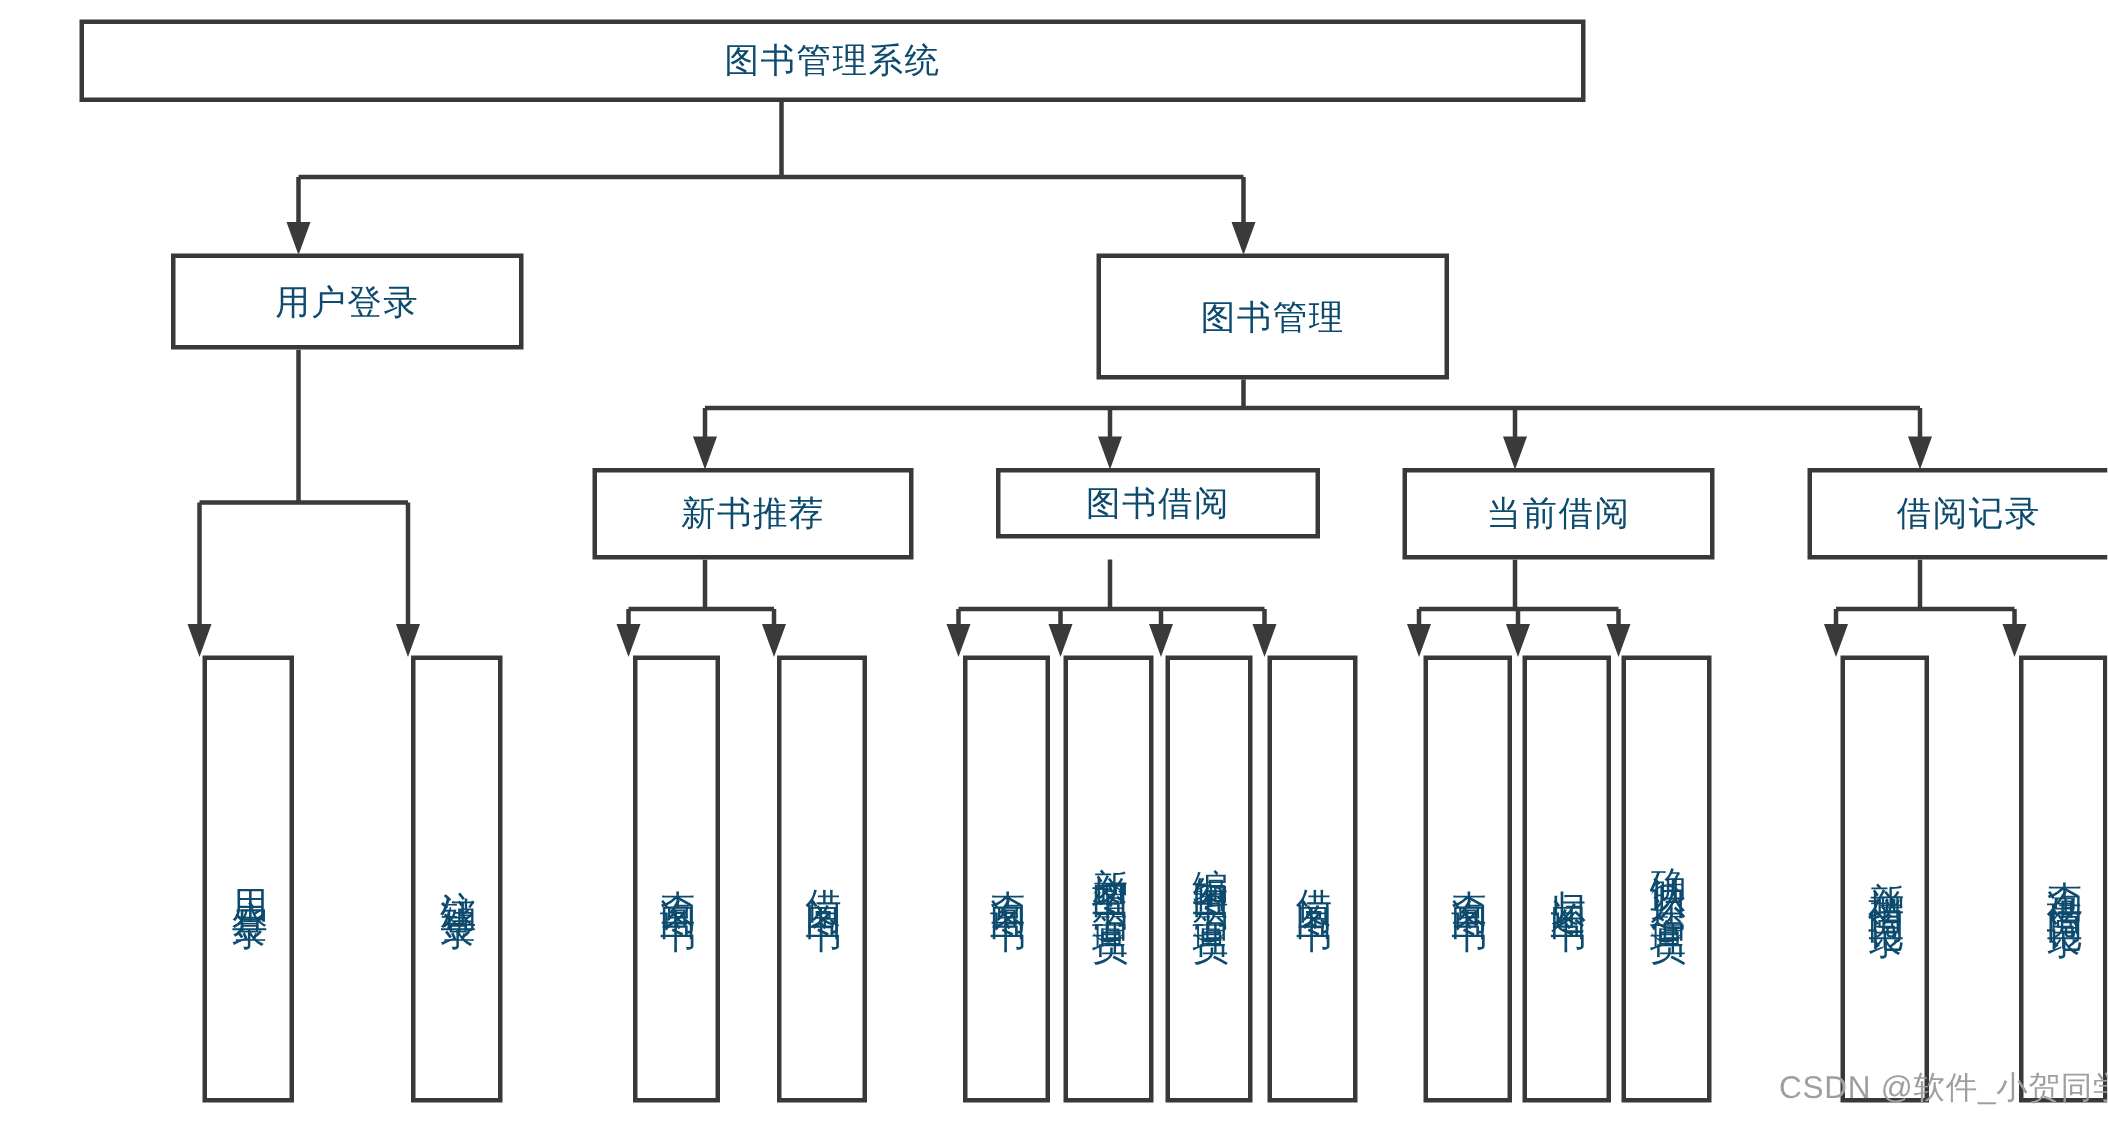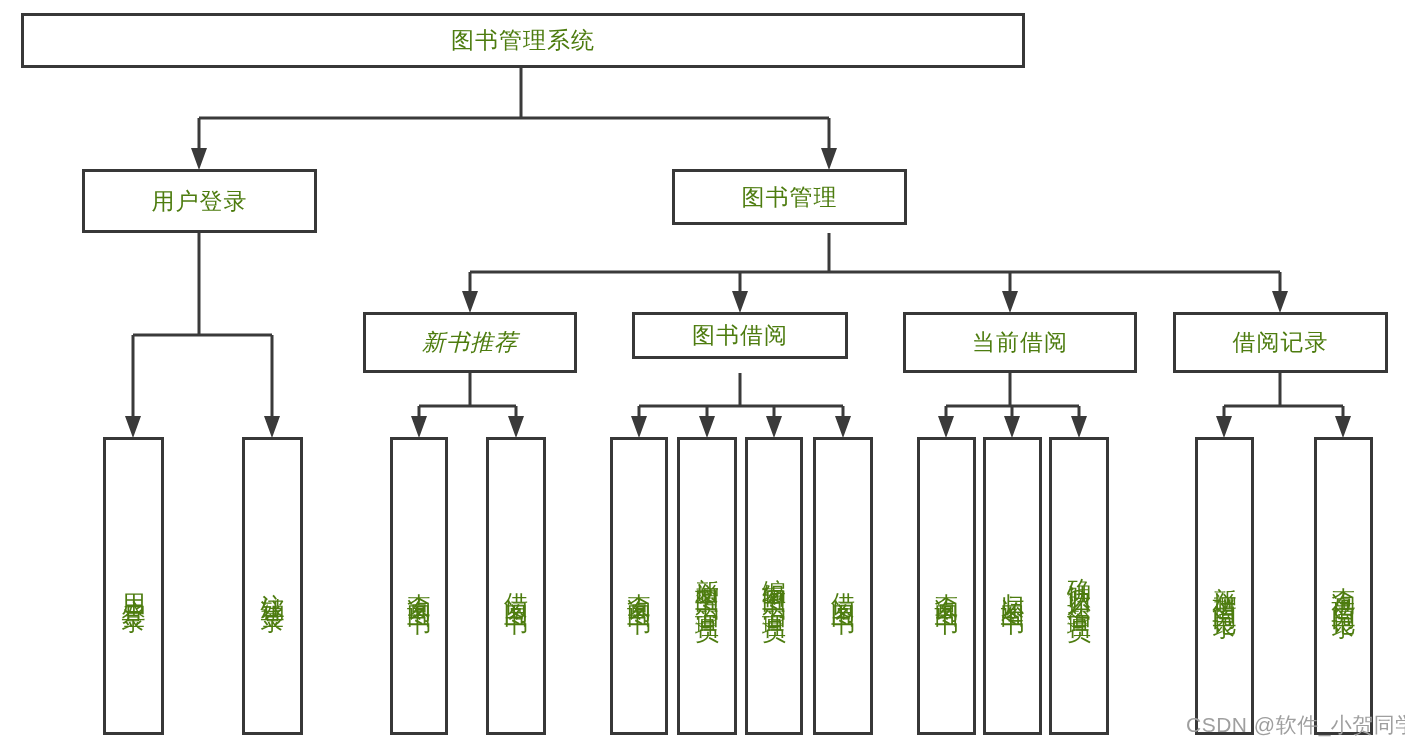--- a/index.html
+++ b/index.html
@@ -27,21 +27,22 @@
     stroke: none;
   }
   .node {
     position: absolute;
     box-sizing: border-box;
     background: #ffffff;
     border: 3px solid #383838;
     display: flex;
     align-items: center;
     justify-content: center;
-    color: #4d7c0f;
+    color: #0c4a6e;
+    margin-left: 32px;
   }
   .node.h {
     font-size: 23px;
     letter-spacing: 1px;
     white-space: nowrap;
   }
   .node.v {
     writing-mode: vertical-rl;
     text-orientation: mixed;
     font-size: 24px;
@@ -91,25 +92,25 @@
       M938,416 L954,416 L946,438 Z
       M1004,416 L1020,416 L1012,438 Z
       M1071,416 L1087,416 L1079,438 Z
       M1216,416 L1232,416 L1224,438 Z
       M1335,416 L1351,416 L1343,438 Z"></path>
   </svg>
 
   <div class="node h" style="left:21px; top:13px; width:1004px; height:55px;">图书管理系统</div>
 
   <div class="node h" style="left:82px; top:169px; width:235px; height:64px;">用户登录</div>
-  <div class="node h" style="left:672px; top:169px; width:235px; height:56px;">图书管理</div>
+  <div class="node h" style="left:699px; top:169px; width:235px; height:84px;">图书管理</div>
 
-  <div class="node h" style="left:363px; top:312px; width:214px; height:61px;font-style:italic;">新书推荐</div>
+  <div class="node h" style="left:363px; top:312px; width:214px; height:61px;">新书推荐</div>
   <div class="node h" style="left:632px; top:312px; width:216px; height:47px;">图书借阅</div>
-  <div class="node h" style="left:903px; top:312px; width:234px; height:61px;">当前借阅</div>
+  <div class="node h" style="left:903px; top:312px; width:208px; height:61px;">当前借阅</div>
   <div class="node h" style="left:1173px; top:312px; width:215px; height:61px;text-align:right;">借阅记录</div>
 
   <div class="node v" style="left:103px; top:437px; width:61px; height:298px;">用户登录</div>
   <div class="node v" style="left:242px; top:437px; width:61px; height:298px;">注销登录</div>
 
   <div class="node v" style="left:390px; top:437px; width:58px; height:298px;">查询图书</div>
   <div class="node v" style="left:486px; top:437px; width:60px; height:298px;">借阅图书</div>
 
   <div class="node v" style="left:610px; top:437px; width:58px; height:298px;">查询图书</div>
   <div class="node v" style="left:677px; top:437px; width:60px; height:298px;">新增图书（管理员）</div>

